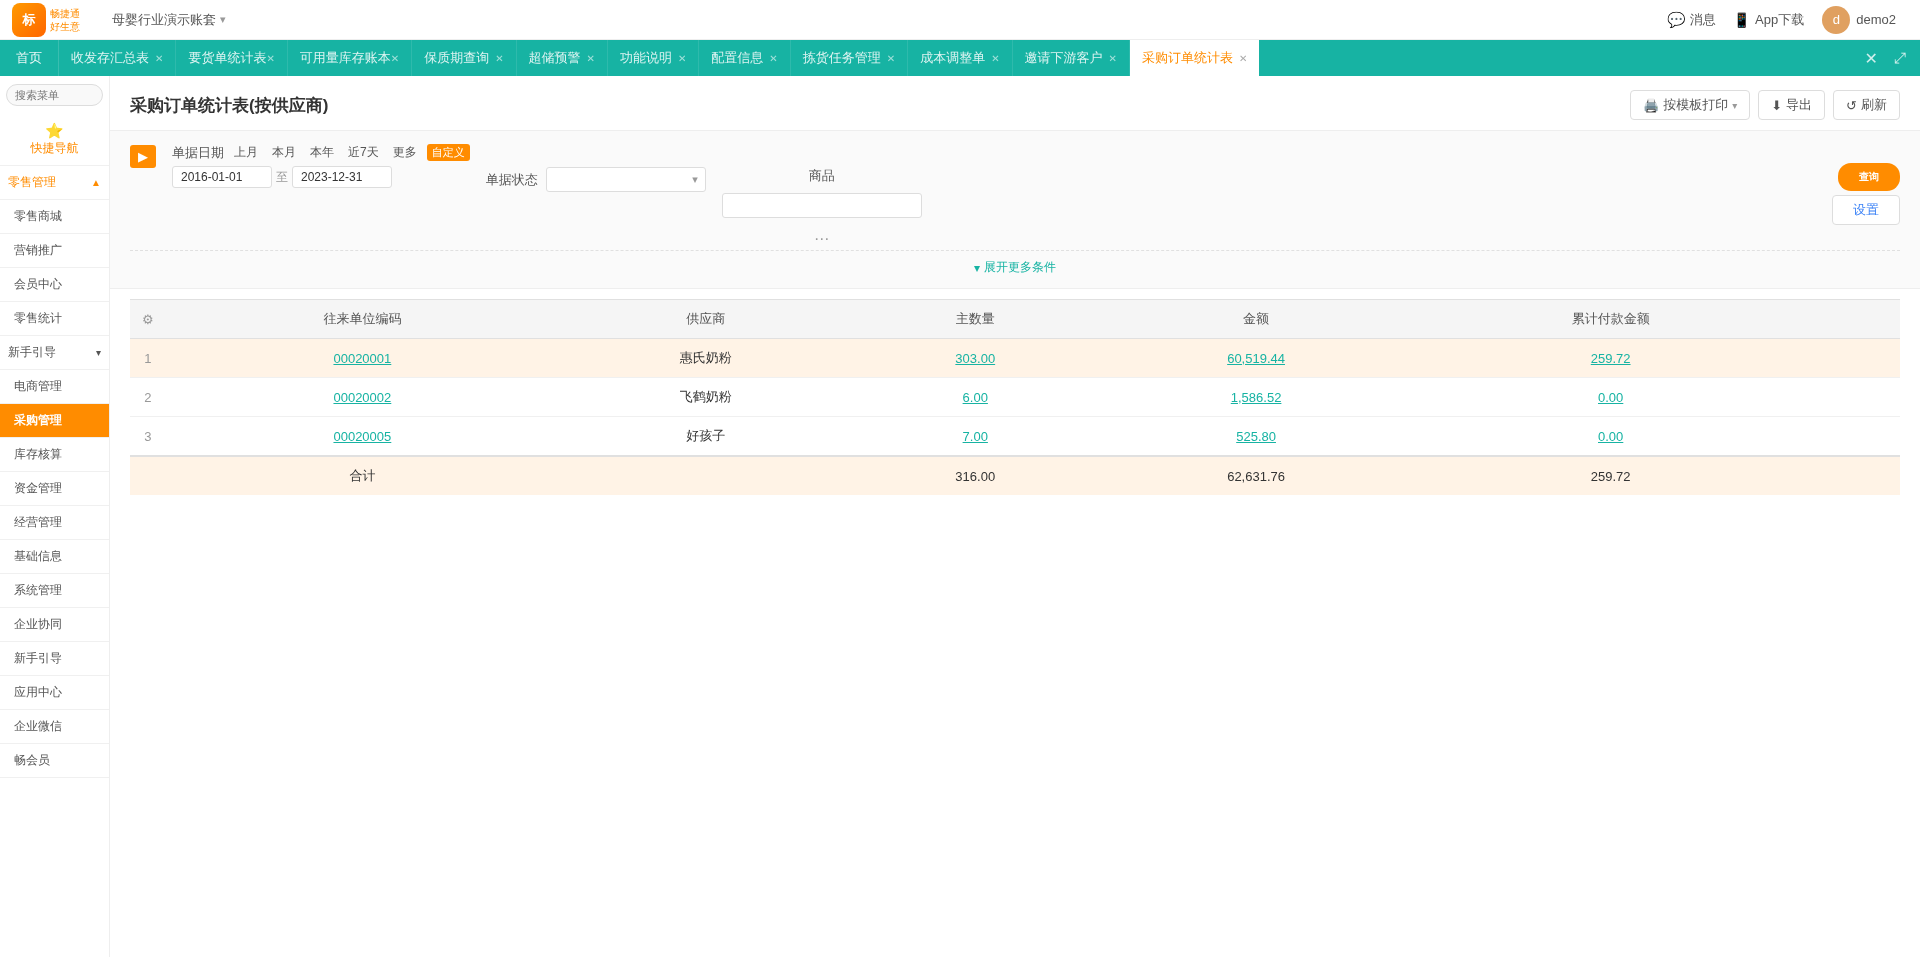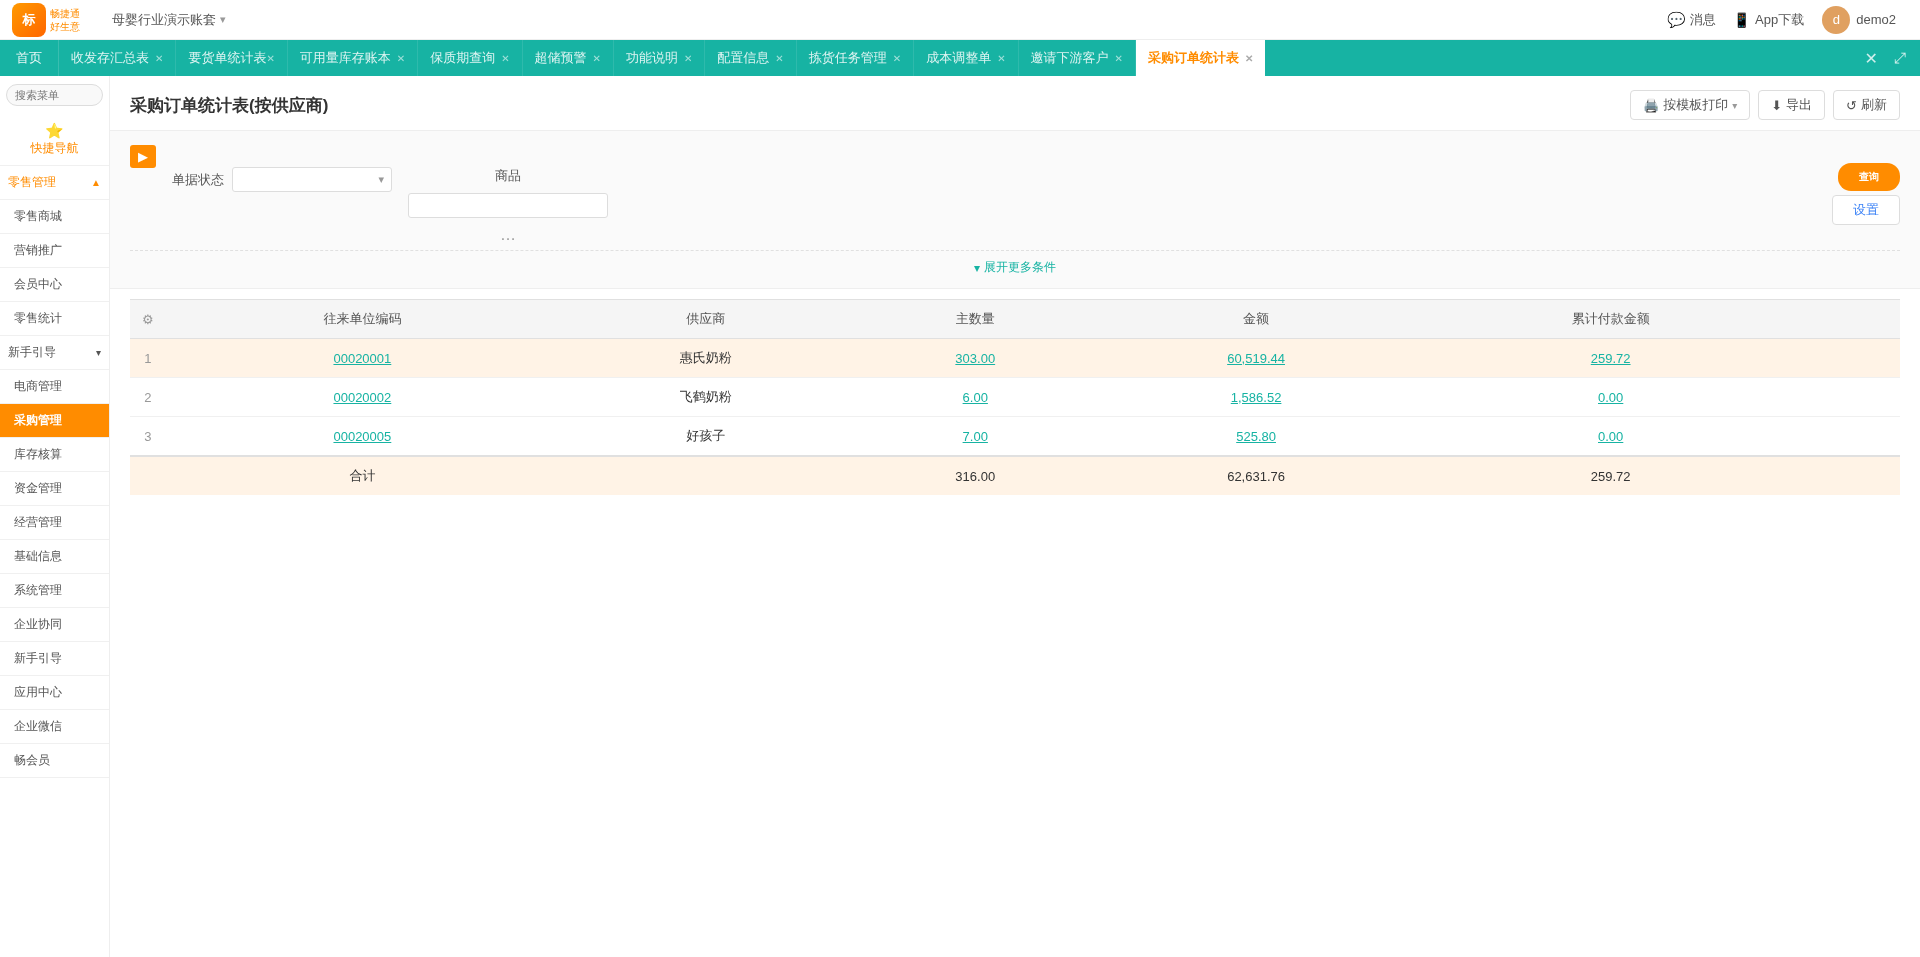--- a/index.html
+++ b/index.html
@@ -40,21 +40,21 @@
       <span>首页</span>
     </div>
     <div style="display:flex;align-items:center;padding:0 12px;height:36px;color:rgba(255,255,255,0.85);cursor:pointer;font-size:13px;border-right:1px solid rgba(255,255,255,0.1);gap:6px;">
       <span>收发存汇总表</span>
       <span style="color:rgba(255,255,255,0.6);font-size:10px;cursor:pointer;">✕</span>
     </div>
     <div style="display:flex;align-items:center;padding:0 12px;height:36px;color:rgba(255,255,255,0.85);cursor:pointer;font-size:13px;border-right:1px solid rgba(255,255,255,0.1);">
       <span>要货单统计表</span>
       <span style="color:rgba(255,255,255,0.6);font-size:10px;">✕</span>
     </div>
-    <div style="display:flex;align-items:center;padding:0 12px;height:36px;color:rgba(255,255,255,0.85);cursor:pointer;font-size:13px;border-right:1px solid rgba(255,255,255,0.1);gap:6px;">
+    <div style="display:flex;align-items:center;padding:0 12px;height:36px;color:rgba(255,255,255,0.85);cursor:pointer;font-size:13px;border-right:1px solid rgba(255,255,255,0.1);">
       <span>可用量库存账本</span>
       <span style="color:rgba(255,255,255,0.6);font-size:10px;">✕</span>
     </div>
     <div style="display:flex;align-items:center;padding:0 12px;height:36px;color:rgba(255,255,255,0.85);cursor:pointer;font-size:13px;border-right:1px solid rgba(255,255,255,0.1);gap:6px;">
       <span>保质期查询</span>
       <span style="color:rgba(255,255,255,0.6);font-size:10px;">✕</span>
     </div>
     <div style="display:flex;align-items:center;padding:0 12px;height:36px;color:rgba(255,255,255,0.85);cursor:pointer;font-size:13px;border-right:1px solid rgba(255,255,255,0.1);gap:6px;">
       <span>超储预警</span>
       <span style="color:rgba(255,255,255,0.6);font-size:10px;">✕</span>
@@ -72,21 +72,21 @@
       <span style="color:rgba(255,255,255,0.6);font-size:10px;">✕</span>
     </div>
     <div style="display:flex;align-items:center;padding:0 12px;height:36px;color:rgba(255,255,255,0.85);cursor:pointer;font-size:13px;border-right:1px solid rgba(255,255,255,0.1);gap:6px;">
       <span>成本调整单</span>
       <span style="color:rgba(255,255,255,0.6);font-size:10px;">✕</span>
     </div>
     <div style="display:flex;align-items:center;padding:0 12px;height:36px;color:rgba(255,255,255,0.85);cursor:pointer;font-size:13px;border-right:1px solid rgba(255,255,255,0.1);gap:6px;">
       <span>邀请下游客户</span>
       <span style="color:rgba(255,255,255,0.6);font-size:10px;">✕</span>
     </div>
-    <div style="display:flex;align-items:center;padding:0 12px;height:36px;background:#fff;color:#ff8c00;cursor:pointer;font-size:13px;gap:6px;font-weight:bold;">
+    <div style="display:flex;align-items:center;padding:0 12px;height:36px;background:#fff;color:#ff8c00;cursor:pointer;font-size:13px;gap:6px;">
       <span>采购订单统计表</span>
       <span style="color:#aaa;font-size:10px;">✕</span>
     </div>
     <div style="margin-left:auto;display:flex;align-items:center;gap:4px;padding-right:8px;">
       <span style="color:rgba(255,255,255,0.8);cursor:pointer;font-size:16px;padding:2px 6px;">✕</span>
       <span style="color:rgba(255,255,255,0.8);cursor:pointer;font-size:15px;padding:2px 6px;">⤢</span>
     </div>
   </div>
 
   <div style="display:flex;flex:1;overflow:hidden;">
@@ -176,20 +176,36 @@
             <span>刷新</span>
           </button>
         </div>
       </div>
 
       <div style="padding:12px 20px;background:#fafafa;border-bottom:1px solid #eee;">
         <div style="display:flex;align-items:flex-start;gap:16px;flex-wrap:wrap;">
 
           <button style="background:#ff8c00;color:white;border:none;border-radius:3px;padding:4px 8px;cursor:pointer;font-size:13px;margin-top:2px;">▶</button>
 
+          <div style="display:flex;flex-direction:column;gap:4px;">
+            <div style="display:flex;align-items:center;gap:6px;">
+              <span style="font-size:13px;color:#555;">单据日期</span>
+              <span style="font-size:12px;color:#555;cursor:pointer;padding:1px 4px;">上月</span>
+              <span style="font-size:12px;color:#555;cursor:pointer;padding:1px 4px;">本月</span>
+              <span style="font-size:12px;color:#555;cursor:pointer;padding:1px 4px;">本年</span>
+              <span style="font-size:12px;color:#555;cursor:pointer;padding:1px 4px;">近7天</span>
+              <span style="font-size:12px;color:#555;cursor:pointer;padding:1px 4px;">更多</span>
+              <span style="background:#ff8c00;color:white;padding:1px 5px;border-radius:3px;font-size:11px;">自定义</span>
+            </div>
+            <div style="display:flex;align-items:center;gap:4px;">
+              <input type="text" value="2016-01-01" style="border: 1px solid rgb(221, 221, 221); padding: 3px 8px; border-radius: 3px; font-size: 12px; color: rgb(51, 51, 51); width: 100px;">
+              <span style="color:#999;font-size:12px;">至</span>
+              <input type="text" value="2023-12-31" style="border: 1px solid rgb(221, 221, 221); padding: 3px 8px; border-radius: 3px; font-size: 12px; color: rgb(51, 51, 51); width: 100px;">
+            </div>
+          </div>
 
           <div style="display:flex;align-items:center;gap:8px;margin-top:24px;">
             <span style="font-size:13px;color:#555;">单据状态</span>
             <div style="position:relative;display:inline-flex;align-items:center;">
               <select style="border:1px solid #ddd;padding:4px 30px 4px 8px;border-radius:3px;font-size:13px;color:#333;background:#fff;appearance:none;min-width:160px;cursor:pointer;outline:none;">
                 <option value=""></option>
                 <option value="draft">草稿</option>
                 <option value="approved">已审核</option>
                 <option value="completed">已完成</option>
               </select>

